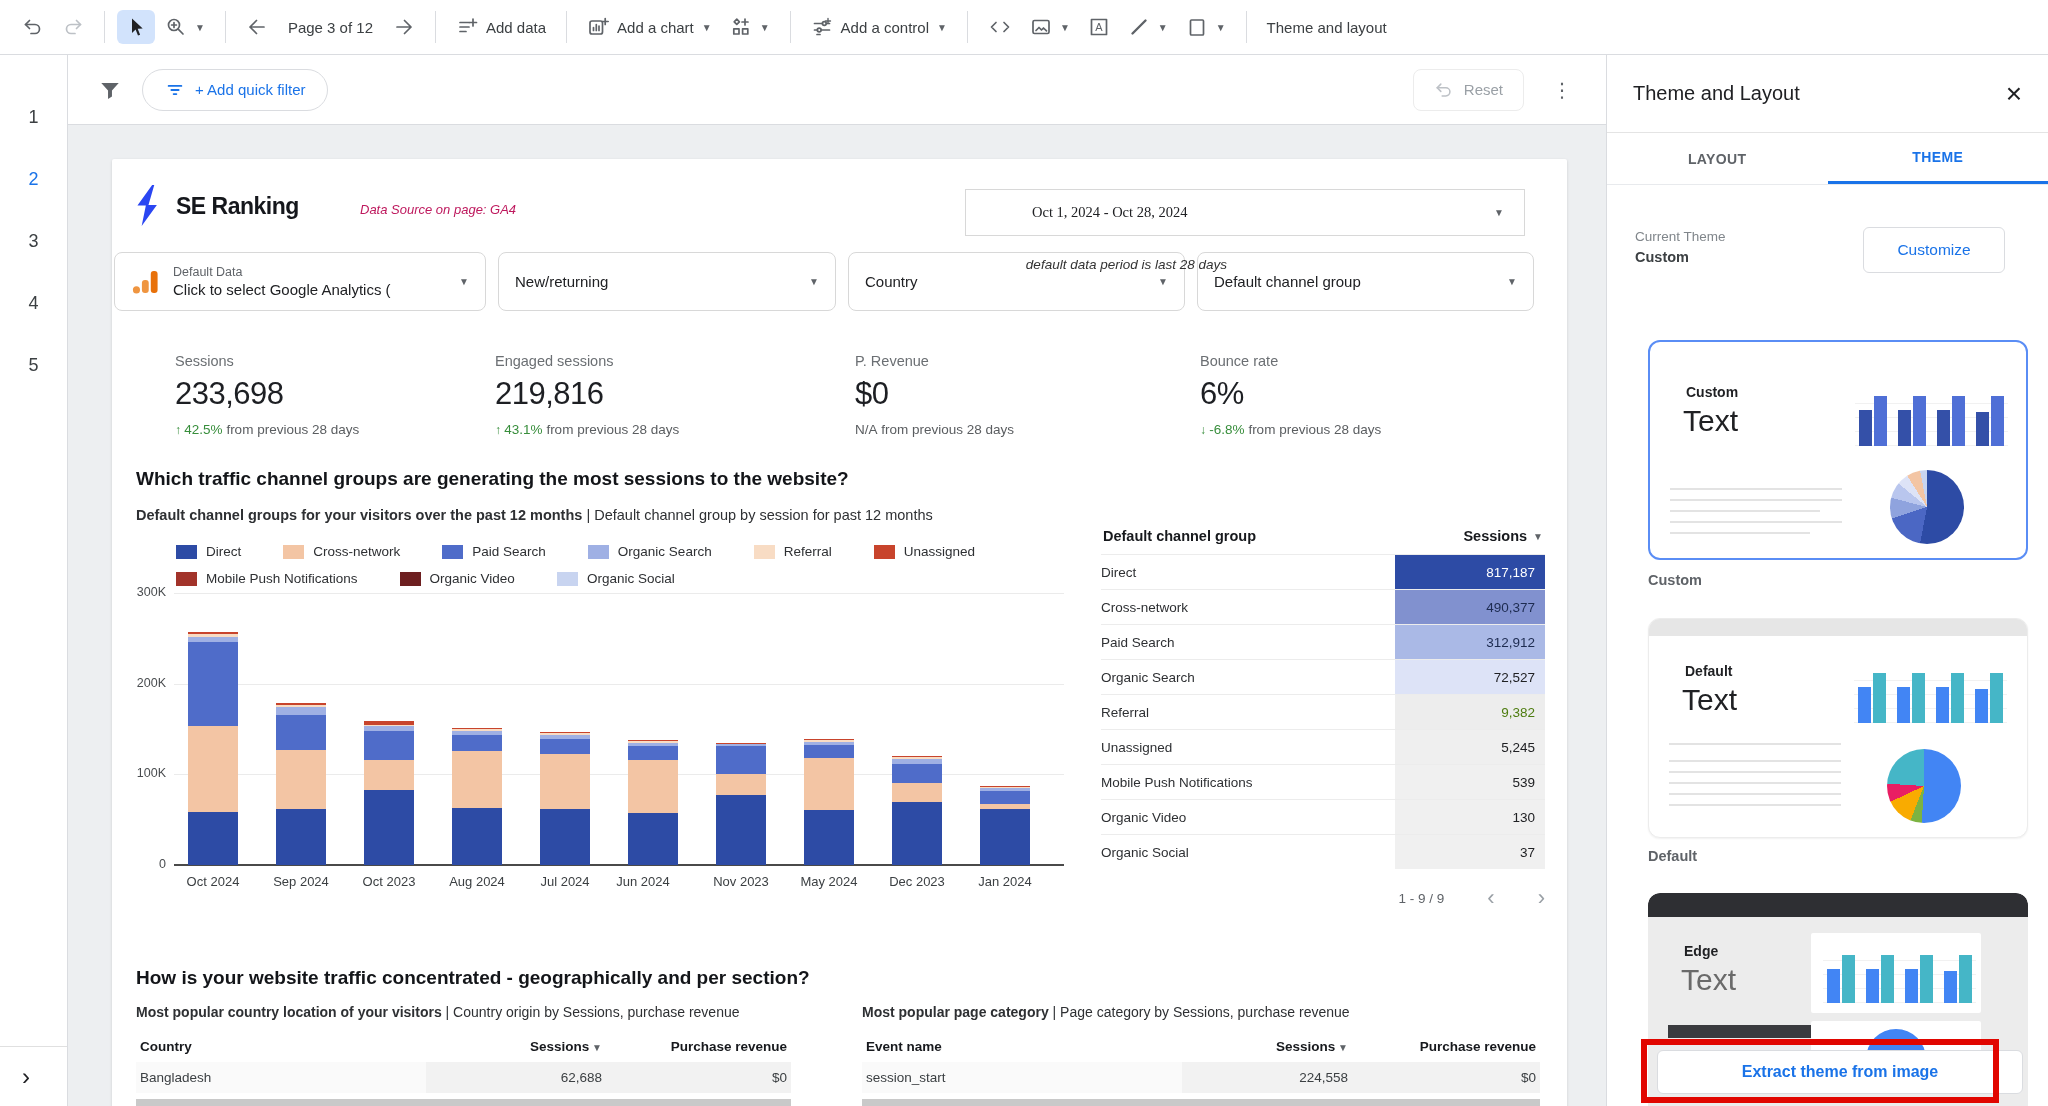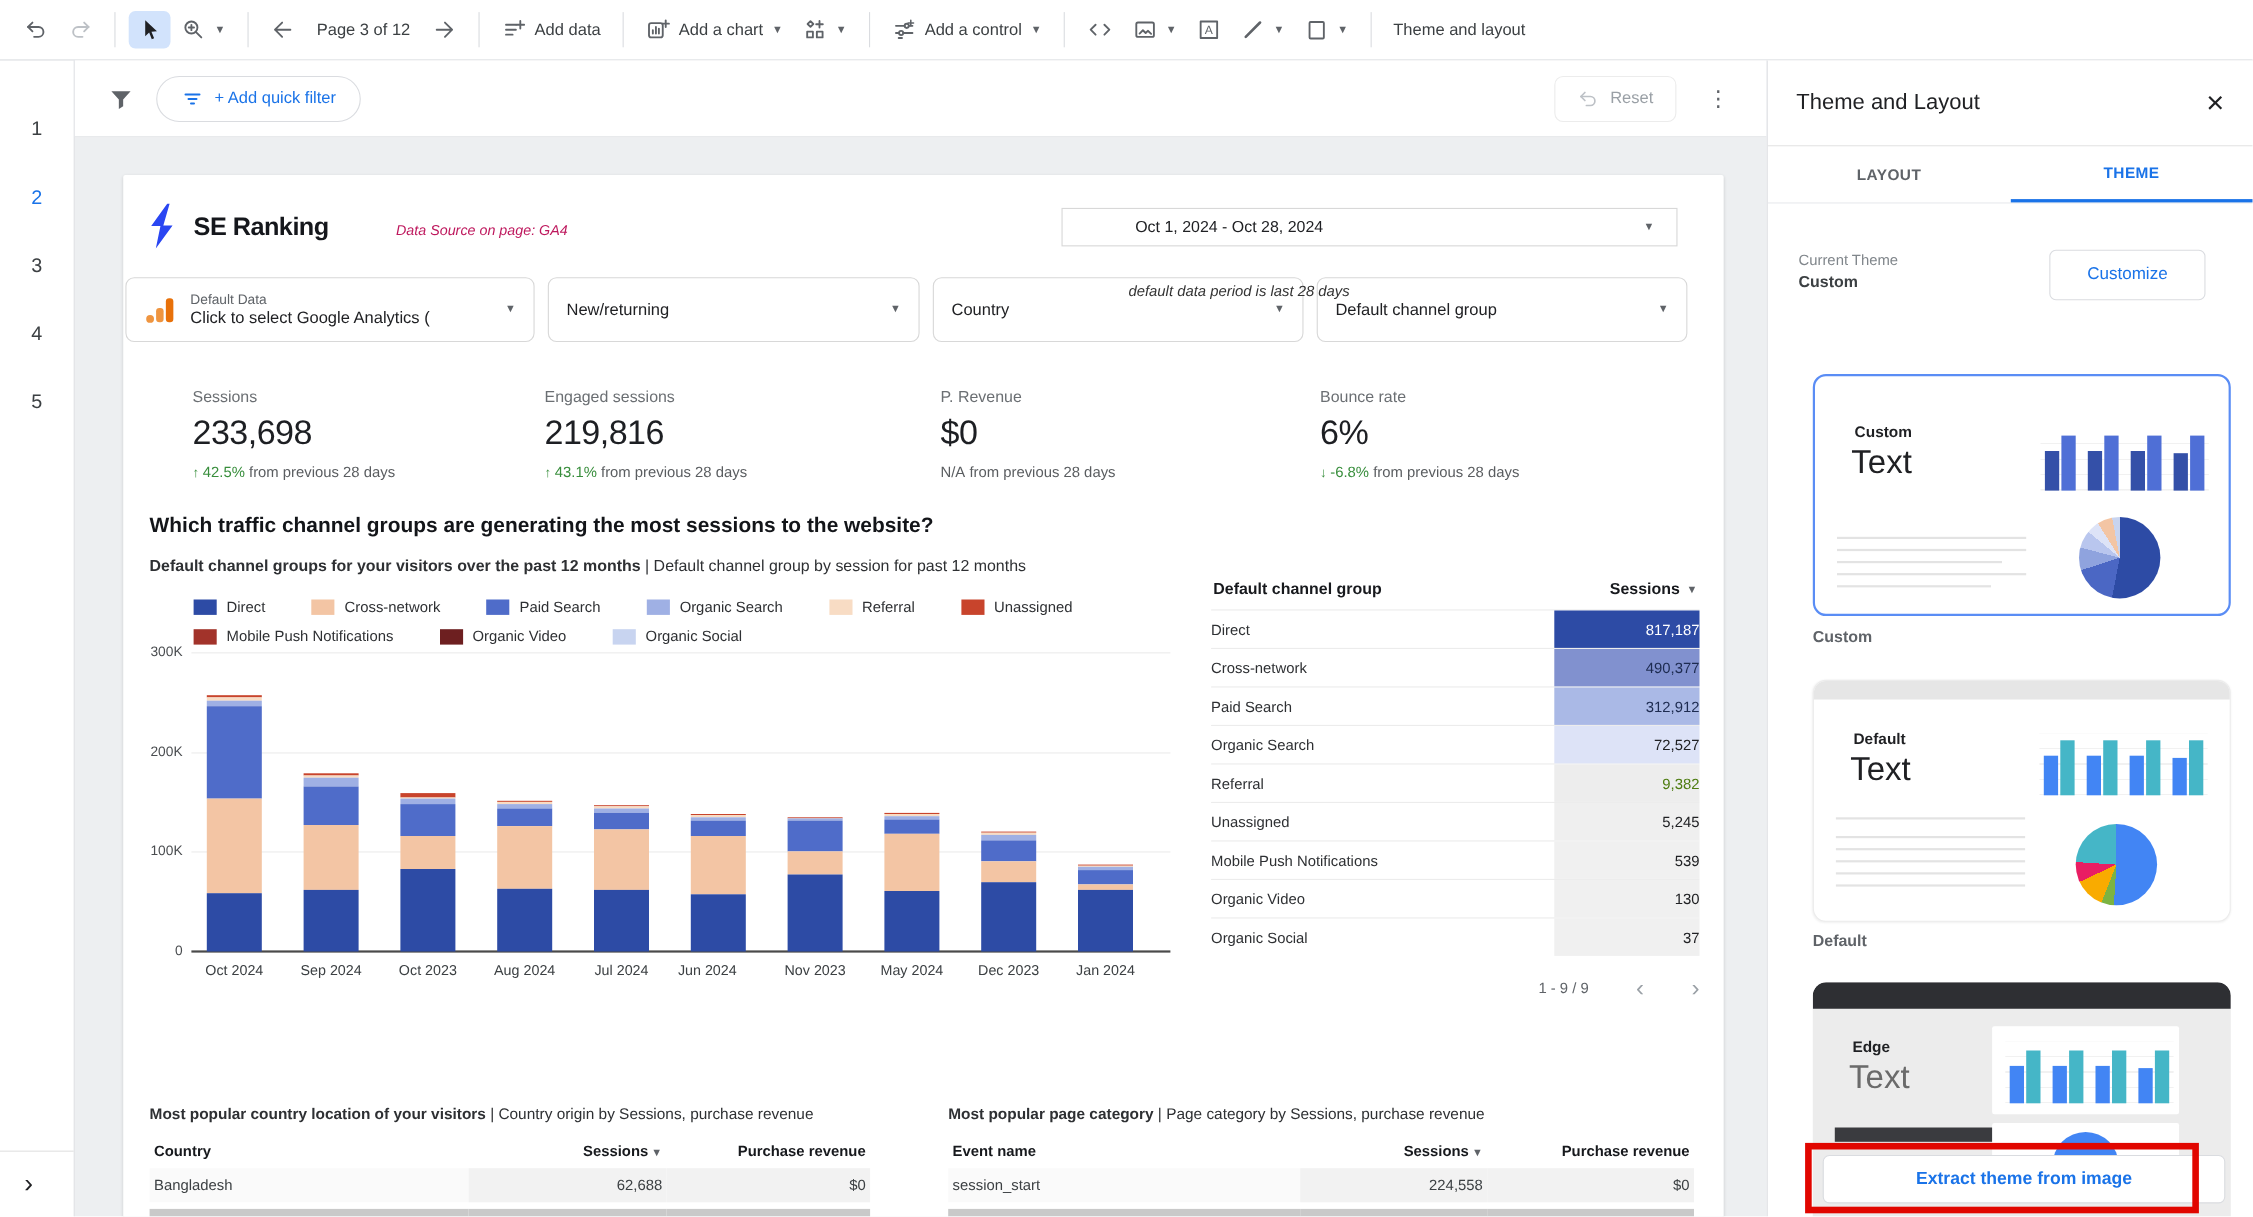--- a/index.html
+++ b/index.html
@@ -42,22 +42,22 @@
   .canvas { flex:1; background:#edeff1; overflow:hidden; position:relative; }
 
   
   .report-card { position:absolute; left:44px; top:34px; width:1455px; height:1160px;
     background:#fff; border-radius:2px; box-shadow:0 1px 3px rgba(0,0,0,.14); }
   .abs { position:absolute; }
 
   .brand { left:22px; top:26px; display:flex; align-items:center; gap:12px; }
   .brand-name { font-size:23px; font-weight:700; color:#15171c; letter-spacing:-0.5px; }
   .src-note { left:248px; top:43px; font-style:italic; font-size:13px; color:#be185d; }
-  .date-box { left:853px; top:30px; width:560px; height:35px; border:1px solid #d8d8d8; border-radius:0;
-    background:#fff; display:flex; align-items:center; padding:0 20px 0 66px; font-size:14.5px; color:#202124; cursor:pointer; }
+  .date-box { left:853px; top:30px; width:560px; height:47px; border:1px solid #d8d8d8; border-radius:0;
+    background:#fff; display:flex; align-items:center; padding:0 20px 0 66px; font-size:14.5px; color:#202124; cursor:pointer;font-family:Liberation Serif, serif; }
   .date-box .caret { margin-left:auto; }
 
   .controls-row { left:2px; top:93px; display:flex; gap:12px; }
   .ctrl { height:59px; background:#fff; border:1px solid #d8d8d8; border-radius:8px;
     display:flex; align-items:center; padding:0 16px; gap:12px; cursor:pointer; position:relative; z-index:1; }
   .ctrl .caret { margin-left:auto; }
   .ctrl-main { font-size:15px; color:#202124; }
   .ctrl-sub { font-size:12.5px; color:#5f6368; margin-bottom:2px; }
   .period-note { left:700px; top:98px; width:415px; text-align:right; font-style:italic;
     font-size:13.5px; color:#333; z-index:2; }
@@ -85,22 +85,22 @@
   .chart-xlabels { left:62px; top:715px; width:890px; height:20px; }
   .chart-xlab { position:absolute; width:90px; text-align:center; font-size:13px; color:#3c4043; }
 
   
   .ch-table { left:989px; top:365px; width:444px; }
   .ct-head { display:flex; justify-content:space-between; align-items:center; padding:4px 2px 10px 2px; }
   .ct-head .dim { font-size:14.5px; font-weight:700; color:#17191d; }
   .ct-head .met { font-size:14.5px; font-weight:700; color:#17191d; display:flex; gap:6px; align-items:center; }
   .ct-row { display:flex; align-items:stretch; border-top:1px solid #ececec; height:35px; cursor:default; }
   .ct-dim { flex:1; display:flex; align-items:center; font-size:13.5px; color:#2e3033; }
-  .ct-cell { width:132px; display:flex; align-items:center; justify-content:flex-end;
-    font-size:13.5px; }
+  .ct-cell { width:150px; display:flex; align-items:center; justify-content:flex-end;
+    padding-right:10px; font-size:13.5px; }
   .pager { left:989px; top:728px; width:444px; display:flex; justify-content:flex-end; align-items:center;
     gap:43px; font-size:13.5px; color:#5f6368; }
   .pg-chev { font-size:22px; color:#9aa0a6; cursor:pointer; line-height:1; }
 
   
   .geo-title { left:24px; top:808px; font-size:19px; font-weight:700; color:#131519; }
   .geo-sub { top:845px; font-size:14px; color:#2e3033; }
   .geo-sub b { font-weight:700; }
   .geo-table { top:872px; }
   .gt-grid { display:grid; }
@@ -568,20 +568,21 @@
                 <div class="ct-cell" style="background: rgb(240, 240, 240); color: rgb(32, 33, 36);">37</div>
               </div>
             </div>
         </div>
         <div class="abs pager">
           <span>1 - 9 / 9</span>
           <span class="pg-chev">‹</span>
           <span class="pg-chev">›</span>
         </div>
 
+        <div class="abs geo-title">How is your website traffic concentrated - geographically and per section?</div>
         <div class="abs geo-sub" style="left:24px">
           <b>Most popular country location of your visitors</b><span> | Country origin by Sessions, purchase revenue</span>
         </div>
         <div class="abs geo-sub" style="left:750px">
           <b>Most popular page category</b><span> | Page category by Sessions, purchase revenue</span>
         </div>
         <div class="abs geo-table" style="left:24px;width:655px" id="geo-left">
             <div class="gt-grid" style="grid-template-columns: 290px 180px 185px;">
               <div class="gt-head">Country</div>
               <div class="gt-head num">Sessions<span class="caret"> ▼</span></div>

